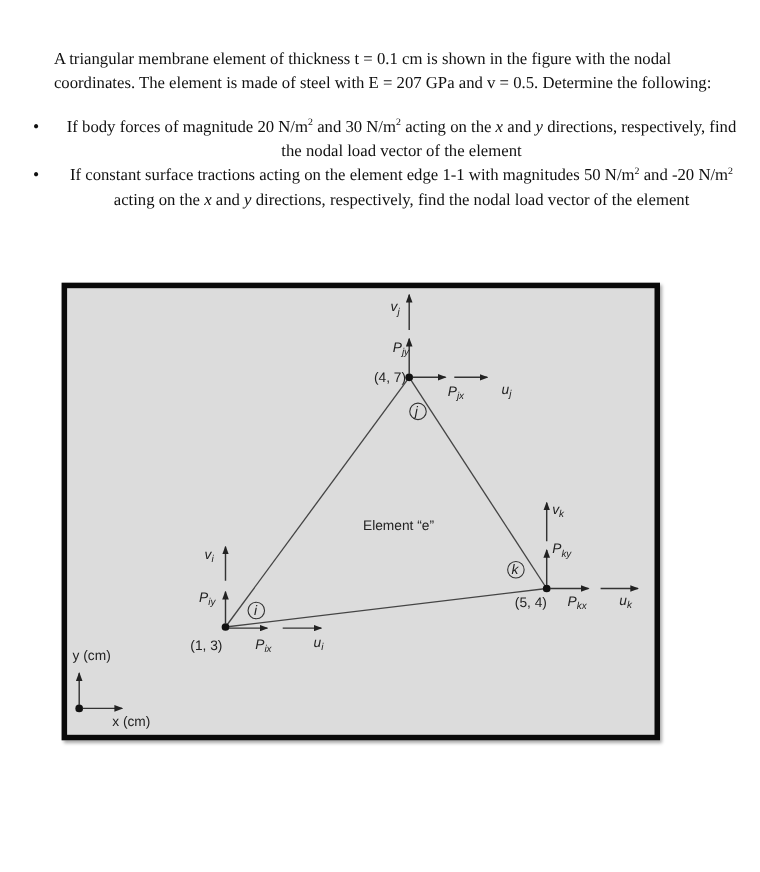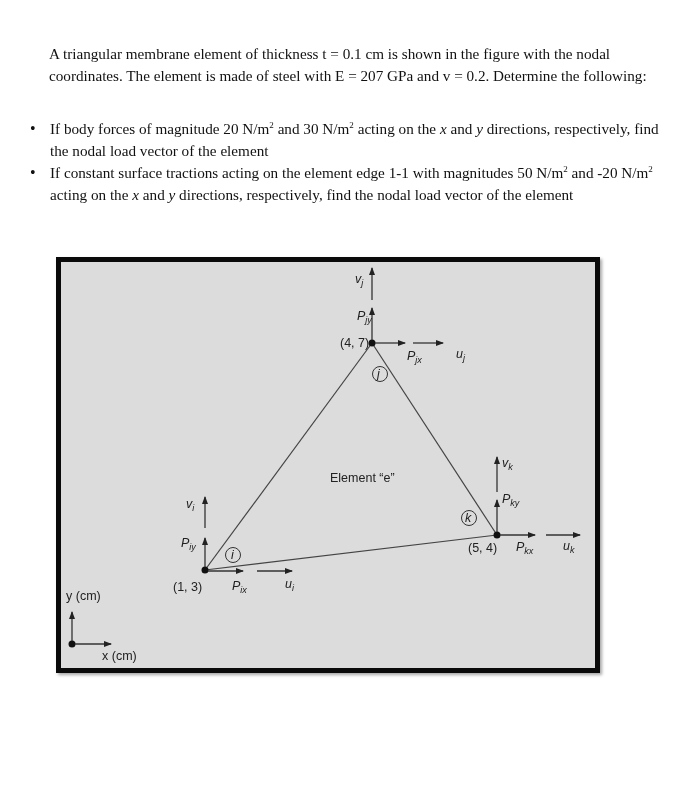--- a/index.html
+++ b/index.html
@@ -1,34 +1,34 @@
 <!DOCTYPE html>
 <html><head>
 <meta charset="utf-8">
 <style>
   html, body { margin:0; padding:0; background:#ffffff; }
   body { width:691px; height:793px; position:relative; overflow:hidden; font-family:"Liberation Serif", serif; color:#111; }
   .intro { position:absolute; left:37px; top:43px; width:640px; font-size:15.2px; line-height:22px;margin-left:12px; }
   .intro p { margin:0; }
-  .bullets { position:absolute; left:30px; top:118px; width:650px; margin:0; padding:0; list-style:none; font-size:15.2px; line-height:22px; }
+  .bullets { position:absolute; left:30px; top:105px; width:650px; margin:0; padding:0; list-style:none; font-size:15.2px; line-height:22px;text-align:center; }
   .bullets li { position:relative; padding-left:20px; margin:0; }
   .bullets li::before { content:"\2022"; position:absolute; left:0; top:0; font-size:16px; }
   .figure { position:absolute; left:56px; top:257px; width:534px; height:406px; background:#dcdcdc; border:5px solid #0a0a0a; box-shadow:2px 2px 3px rgba(0,0,0,0.35); }
   .figure svg { position:absolute; left:-5px; top:-5px; }
   .lbl { font-family:"Liberation Sans", sans-serif; font-size:12.5px; fill:#222; }
   .it { font-style:italic; }
   sup { font-size:9px; line-height:0; }
   i.v { font-style:italic; }
 </style>
 </head>
 <body>
 
 <div class="intro">
   <p>A triangular membrane element of thickness t = 0.1 cm is shown in the figure with the nodal</p>
-  <p>coordinates. The element is made of steel with E = 207 GPa and v = 0.2. Determine the following:</p>
+  <p>coordinates. The element is made of steel with E = 207 GPa and v = 0.5. Determine the following:</p>
 </div>
 
 <ul class="bullets">
   <li><span>If body forces of magnitude 20 N/m</span><sup>2</sup><span> and 30 N/m</span><sup>2</sup><span> acting on the </span><i class="v">x</i><span> and </span><i class="v">y</i><span> directions, respectively, find the nodal load vector of the element</span></li>
   <li><span>If constant surface tractions acting on the element edge 1-1 with magnitudes 50 N/m</span><sup>2</sup><span> and -20 N/m</span><sup>2</sup><span> acting on the </span><i class="v">x</i><span> and </span><i class="v">y</i><span> directions, respectively, find the nodal load vector of the element</span></li>
 </ul>
 
 <div class="figure">
   <svg width="544" height="416" viewBox="56 257 544 416" xmlns="http://www.w3.org/2000/svg">
     <defs>

